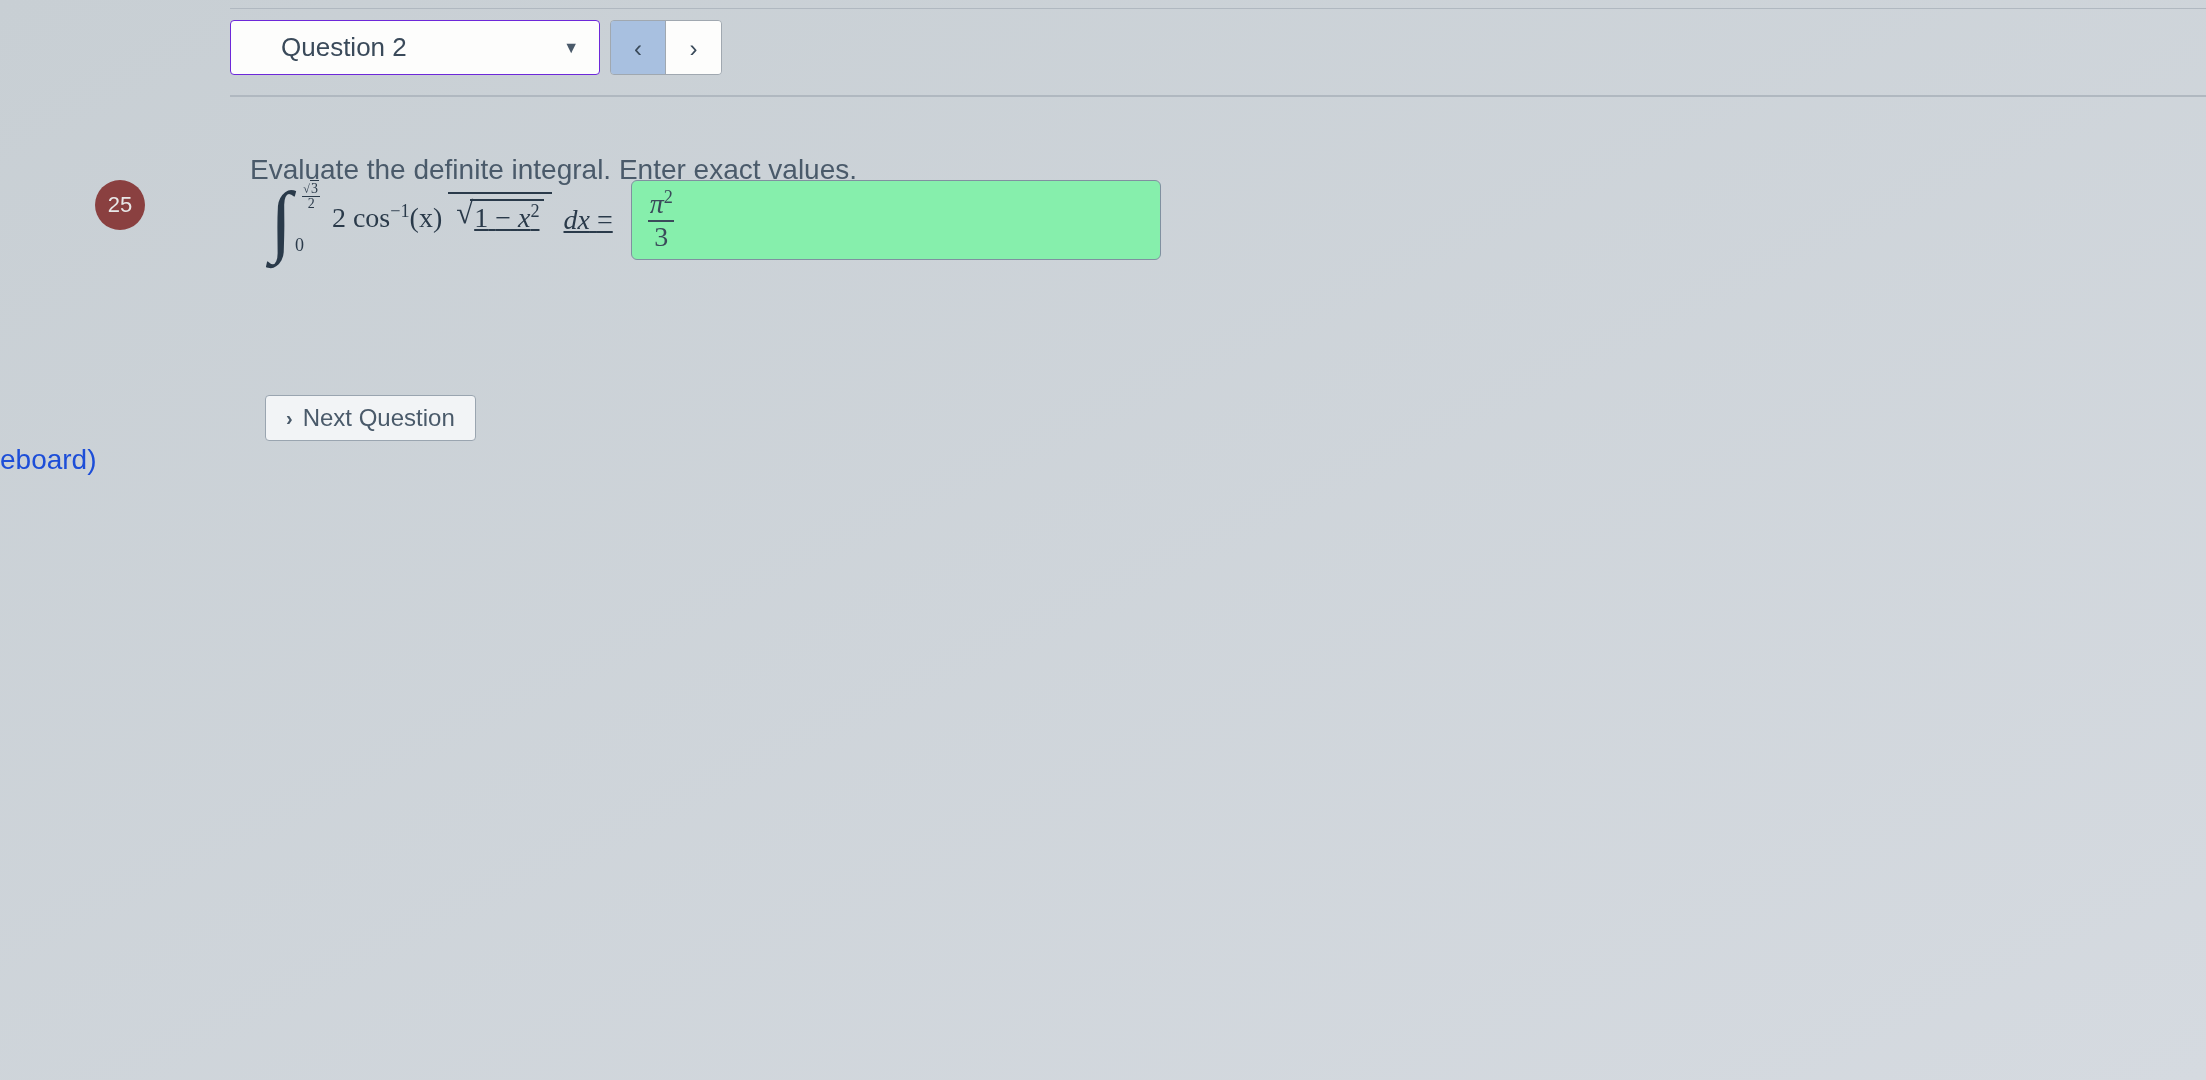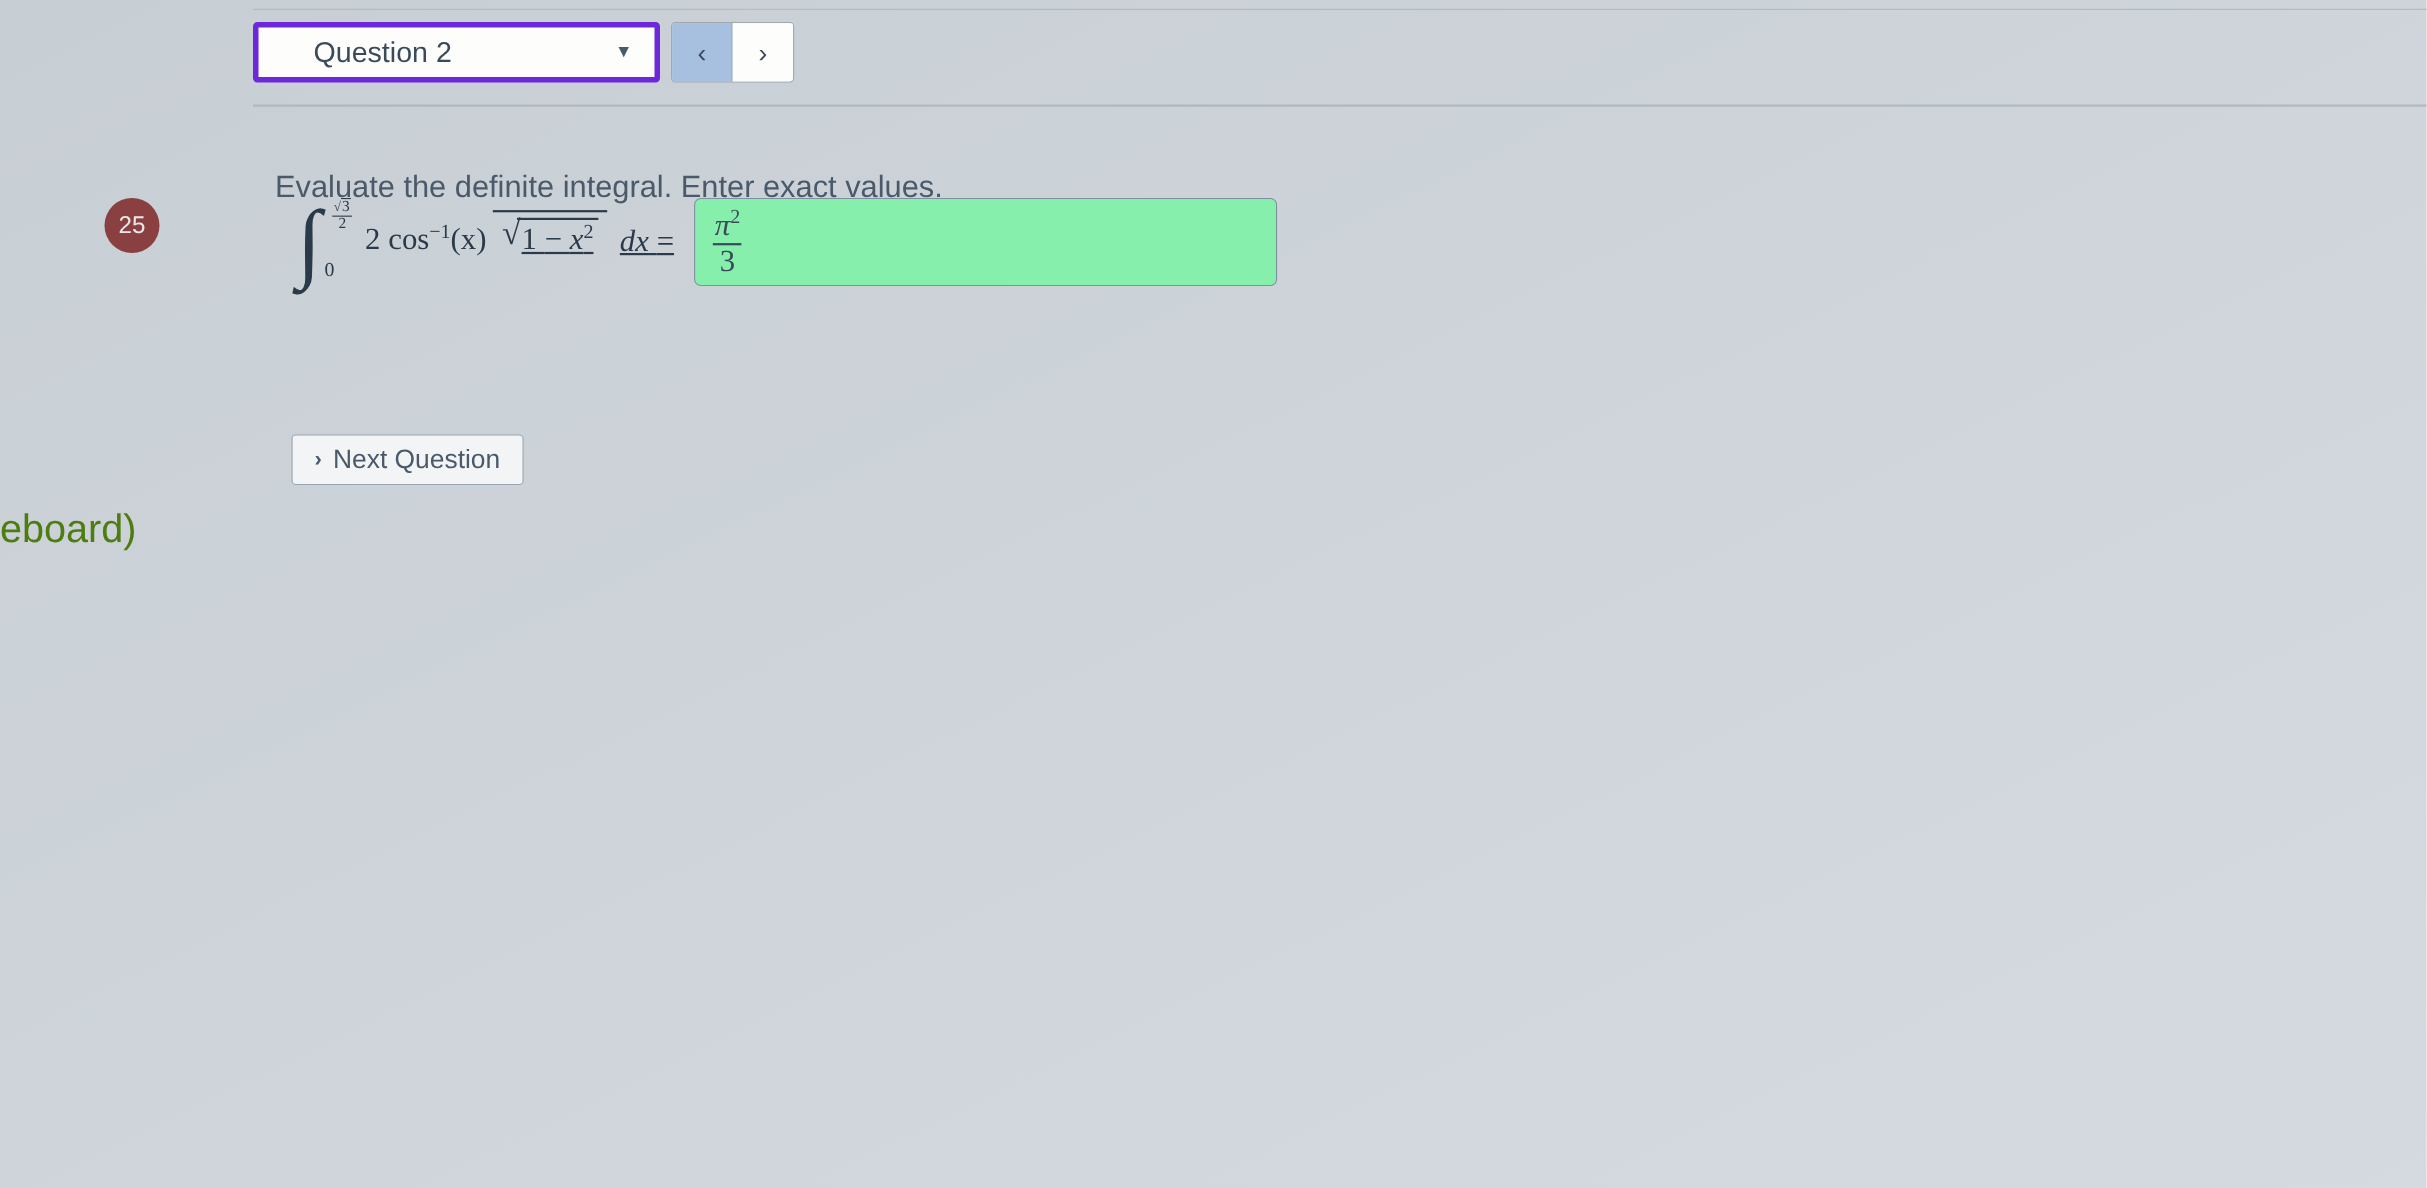--- a/index.html
+++ b/index.html
@@ -31,21 +31,21 @@
       gap: 10px;
       align-items: center;
     }
     .question-dropdown {
       display: flex;
       align-items: center;
       justify-content: space-between;
       width: 370px;
       height: 55px;
       background: #fdfdfc;
-      border: 5px solid #6d28d9;
+      border: 1px solid #6d28d9;
       border-radius: 4px;
       padding: 0 20px 0 50px;
       font-size: 26px;
       color: #3a4a5a;
       cursor: pointer;
     }
     .dropdown-caret {
       font-size: 16px;
       color: #4a5a6a;
     }
@@ -233,24 +233,24 @@
       align-items: center;
       gap: 10px;
       cursor: pointer;
     }
     .next-question-btn .chev {
       font-size: 20px;
       font-weight: bold;
     }
     .sidebar-text {
       position: absolute;
-      top: 460px;
+      top: 444px;
       left: 0;
-      font-size: 36px;
-      color: #4d7c0f;
+      font-size: 28px;
+      color: #1d4ed8;
     }
   </style>
 </head>
 <body>
 
 <div class="top-divider"></div>
 
 <div class="question-nav">
   <div class="question-dropdown">
     <span>Question 2</span>

